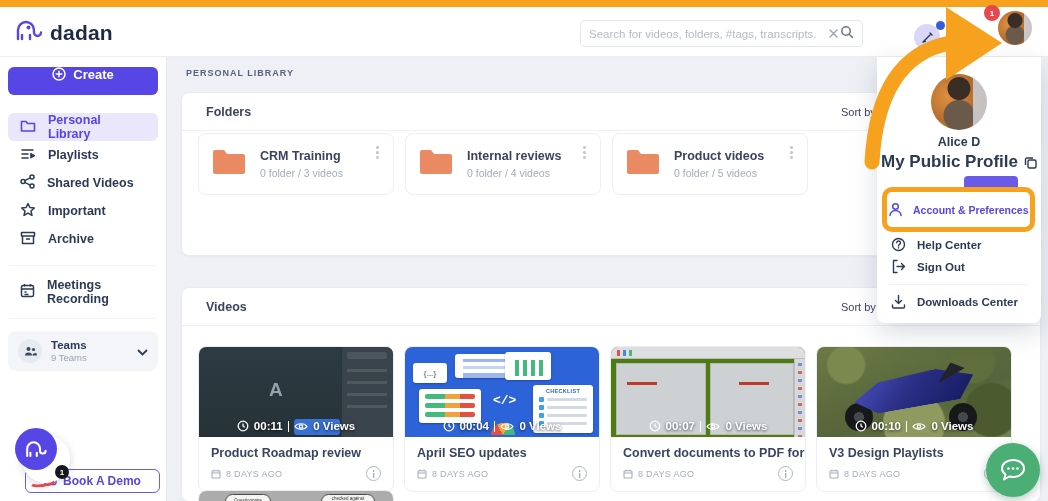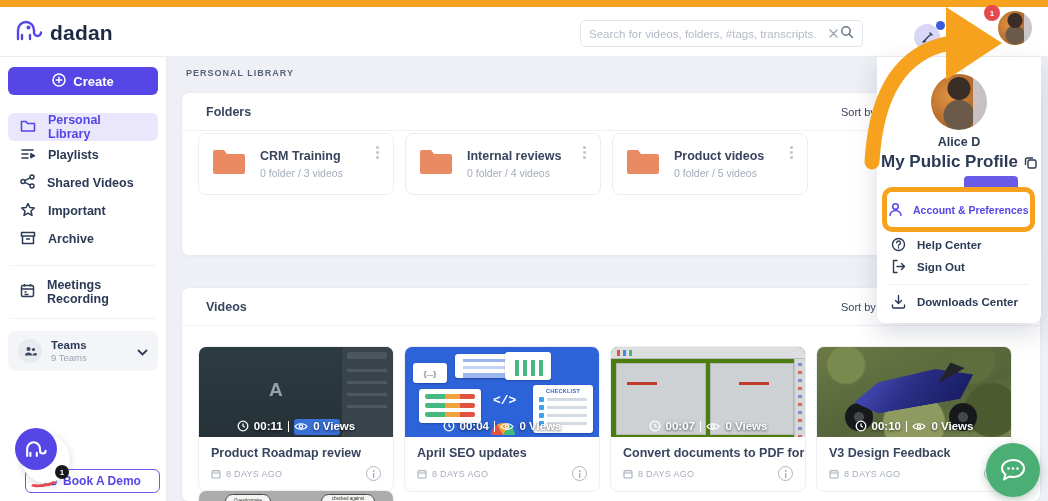--- a/index.html
+++ b/index.html
@@ -23,21 +23,21 @@
     background:
       linear-gradient(180deg, rgba(210,215,225,.85), rgba(210,215,225,.85)) 26px 0/8px 34px no-repeat,
       radial-gradient(circle at 50% 28%, #3a2d25 0 7px, transparent 8px),
       radial-gradient(circle at 50% 70%, #6b5a4a 0 9px, transparent 10px),
       radial-gradient(circle at 32% 40%, #E0913F, #B26B2F 55%, #7C4A22);
     box-shadow:0 0 0 2px #fff; }
   .avatar-badge { position:absolute; left:984px; top:5px; width:16px; height:16px; border-radius:50%; background:#E5484D; color:#fff; font-size:8px; font-weight:bold; display:flex; align-items:center; justify-content:center; z-index:61; }
 
   
   .sidebar { position:absolute; left:0; top:57px; width:167px; height:444px; background:#fff; border-right:1px solid #E8EAF0; z-index:10; }
-  .create-btn { margin:10px 8px 12px; height:28px; background:#5646E5; border-radius:6px; color:#fff; font-size:13px; font-weight:bold; display:flex; align-items:center; justify-content:center; gap:7px; cursor:pointer; }
+  .create-btn { margin:10px 8px 12px; height:28px; background:#5646E5; border-radius:6px; color:#fff; font-size:13px; font-weight:bold; display:flex; justify-content:center; gap:7px; cursor:pointer; }
   .nav { margin-top:18px; }
   .nav-item { height:28px; margin:0 8px; border-radius:6px; display:flex; align-items:center; gap:12px; padding:0 12px; font-size:12.5px; color:#2B3A55; font-weight:bold; cursor:pointer; }
   .nav-item svg { flex:0 0 auto; }
   .nav-item.active { background:#EAE7FC; color:#5646E5; }
   .side-divider { height:1px; background:#EFF1F4; margin:12px 10px; }
   .teams-card { margin:10px 8px; height:40px; background:#F4F5F8; border-radius:8px; display:flex; align-items:center; padding:0 10px; gap:9px; cursor:pointer; }
   .teams-ico { width:24px; height:24px; border-radius:50%; background:#E7EAEE; display:flex; align-items:center; justify-content:center; color:#3A4862; }
   .teams-txt { flex:1; }
   .teams-title { font-size:11.5px; font-weight:bold; color:#2B3A55; }
   .teams-sub { font-size:9.5px; color:#9AA3B2; margin-top:1px; }
@@ -486,21 +486,21 @@
                 </svg>
               <span>00:10</span>
               <span class="sep"></span>
               <svg width="14" height="11" viewBox="0 0 14 11" fill="none" stroke="#fff" stroke-width="1.2">
                   <path d="M1 5.5 C3.3 1.8 10.7 1.8 13 5.5 C10.7 9.2 3.3 9.2 1 5.5 Z"></path>
                   <circle cx="7" cy="5.5" r="1.7"></circle>
                 </svg>
               <span>0 Views</span>
             </div>
           </div>
-          <div class="vc-title">V3 Design Feedback</div>
+          <div class="vc-title">V3 Design Playlists</div>
           <div class="vc-meta">
             <svg width="10" height="10" viewBox="0 0 15 15" fill="none" stroke="#A4ACBB" stroke-width="1.6">
                 <rect x="1.5" y="2.5" width="12" height="11" rx="1.5"></rect>
                 <path d="M1.5 6 h12 M4.5 1 v2.5 M10.5 1 v2.5"></path>
               </svg>
             <span class="vc-age">8 DAYS AGO</span>
             <span class="info-ic"></span>
           </div>
         </div>
       </div>

